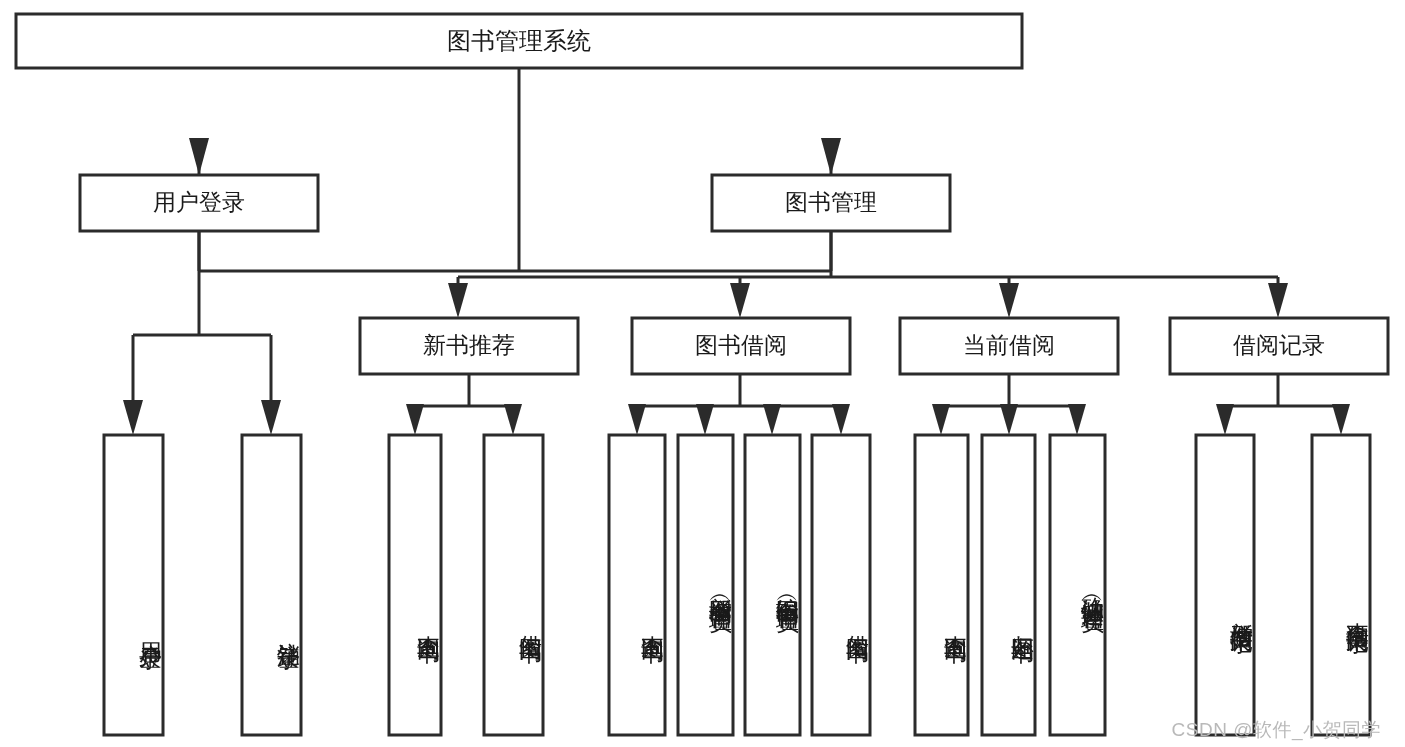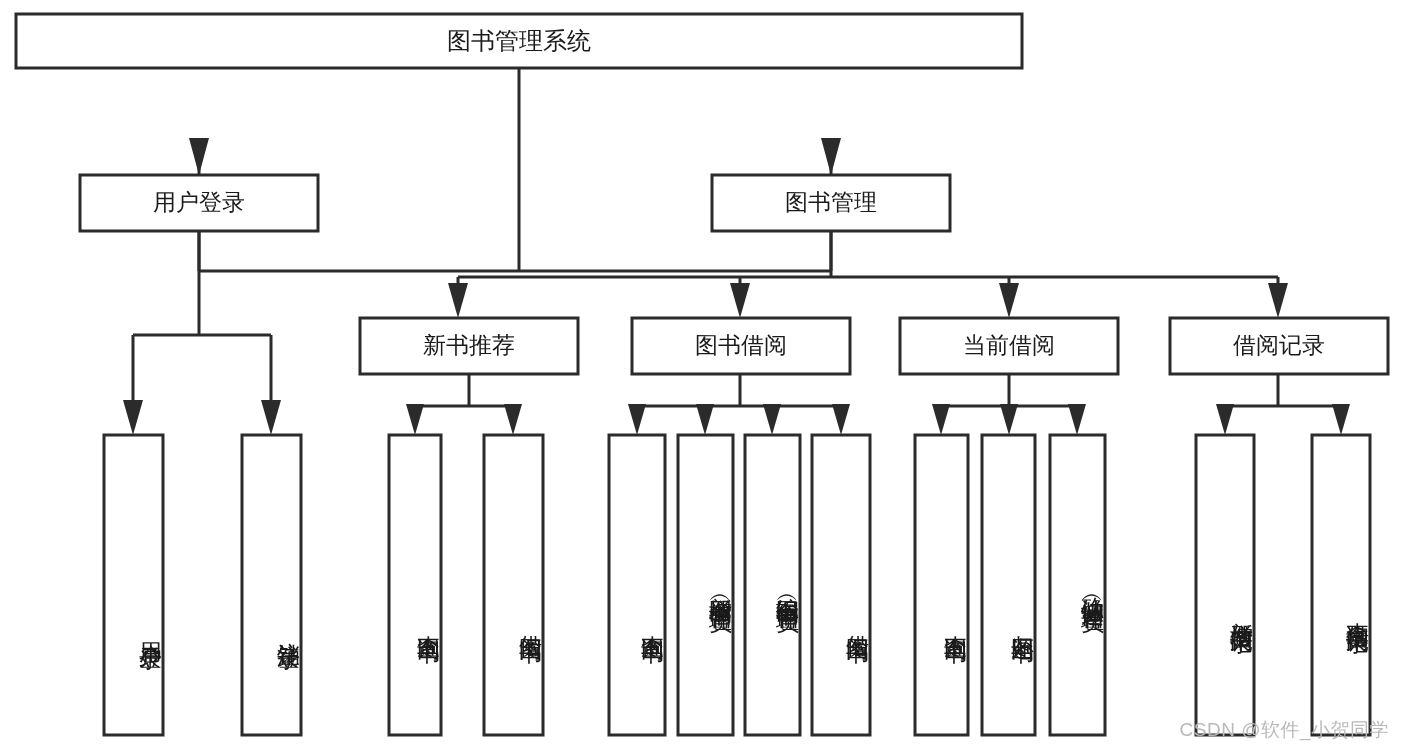--- a/index.html
+++ b/index.html
@@ -62,21 +62,21 @@
     font-family: "Liberation Sans", "DejaVu Sans", sans-serif;
     font-size: 23px;
     line-height: 1.05;
     letter-spacing: 2px;
     color: #1a1a1a;
     white-space: nowrap;
     pointer-events: none;
   }
   .watermark {
     position: absolute;
-    right: 16px;
+    right: 24px;
     bottom: 4px;
     font-family: "Liberation Sans", "DejaVu Sans", sans-serif;
     font-size: 19px;
     color: #b9b9b9;
     letter-spacing: 0.5px;
     user-select: none;
   }
 </style>
 </head>
 <body>

